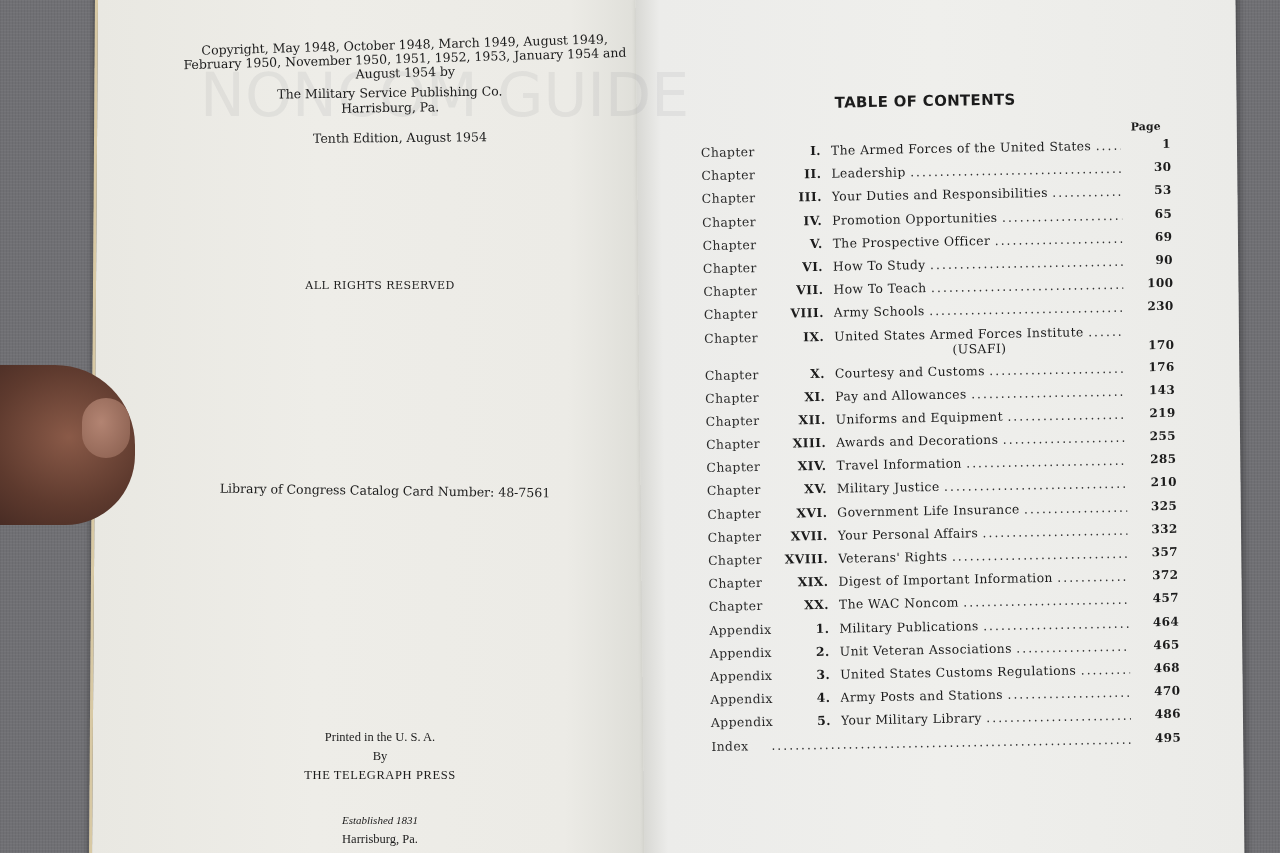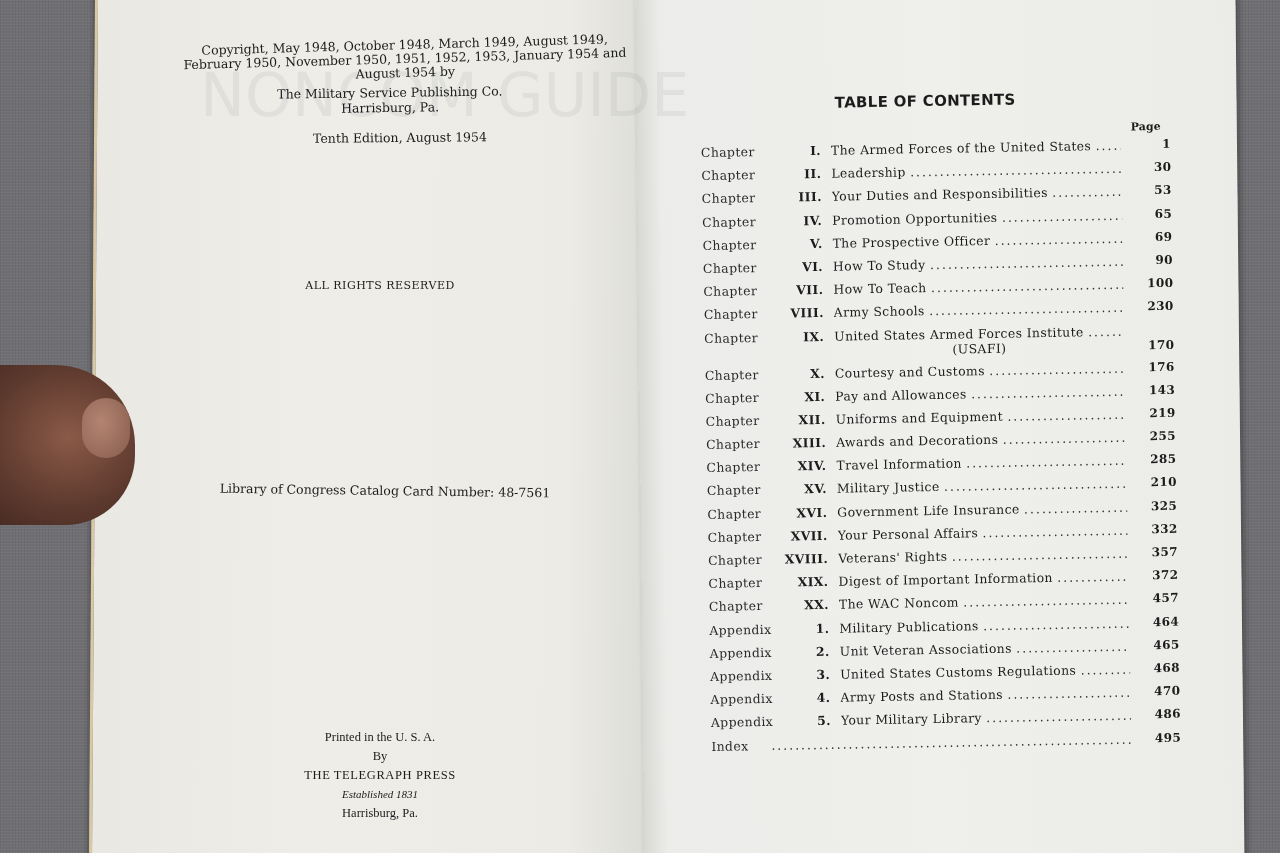--- a/index.html
+++ b/index.html
@@ -41,21 +41,21 @@
   }
   .ghost { position:absolute; color:rgba(120,120,130,0.10); font-family:"DejaVu Sans", sans-serif; }
   .c { position:absolute; text-align:center; color:#1c1c1c; }
   .copyright { left:180px; top:38px; width:450px; font-size:12.5px; line-height:14px; transform:rotate(-1.6deg); }
   .publisher { left:230px; top:85px; width:320px; font-size:12.5px; line-height:15px; transform:rotate(-0.8deg); }
   .edition { left:250px; top:130px; width:300px; font-size:12.5px; transform:rotate(-0.5deg); }
   .rights { left:220px; top:279px; width:320px; font-size:11px; letter-spacing:0.5px; }
   .lcc { left:190px; top:483px; width:390px; font-size:12.5px; transform:rotate(0.8deg); }
   .printed { left:270px; top:728px; width:220px; font-size:12.5px; line-height:19px;font-family:Liberation Serif, serif; }
   .printed .press { letter-spacing:0.6px; }
-  .printed .est { font-style:italic; font-size:11px; }
+  .printed .est { font-style:italic; font-size:11px;margin-top:26px; }
 
   .toc { position:absolute; left:700px; top:96px; width:490px; color:#1c1c1c; transform:rotate(-1.0deg); transform-origin:0 0; }
   .toc-title { font-family:"DejaVu Sans", sans-serif; font-weight:bold; font-size:15px; text-align:center; width:450px; margin-bottom:14px; letter-spacing:0.3px; }
   .page-head { text-align:right; font-weight:bold; font-size:11px; width:460px; margin-bottom:4px; }
   .row { display:flex; align-items:flex-start; font-size:12.4px; letter-spacing:0.4px; height:23.2px; width:470px; }
   .row.tall { height:37px; }
   .kind { width:60px; color:#2a2a2a; }
   .num { width:60px; text-align:right; padding-right:10px; font-weight:600; }
   .title { flex:1; position:relative; overflow:hidden; white-space:nowrap; }
   .title .t { background:transparent; }

